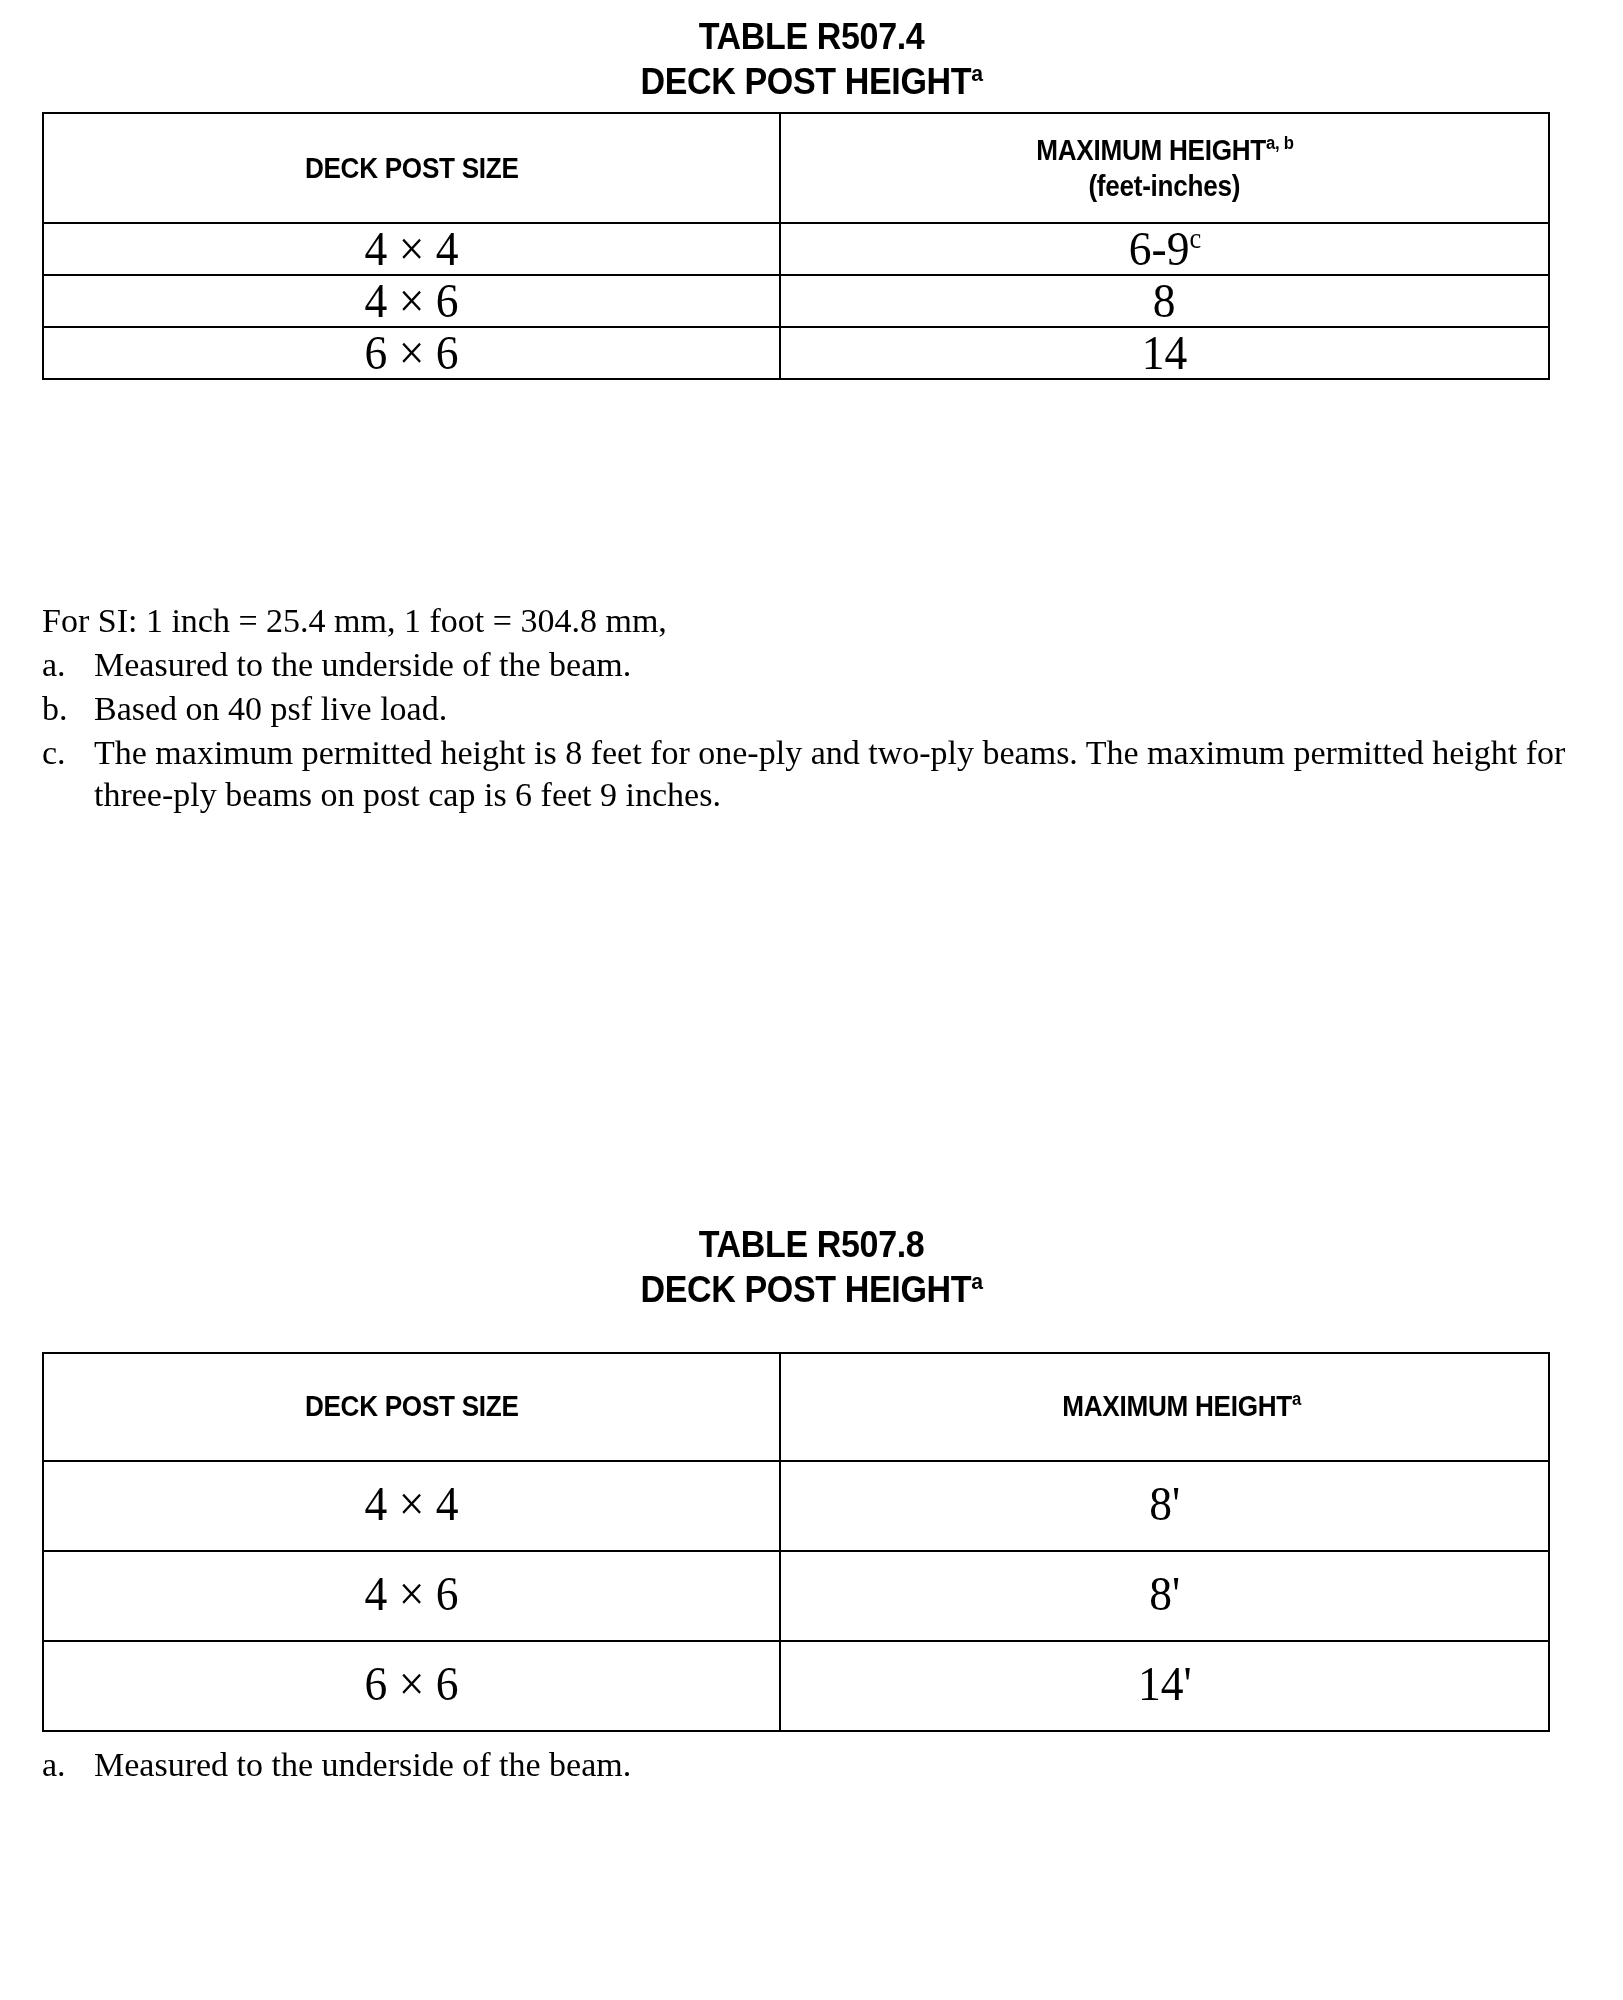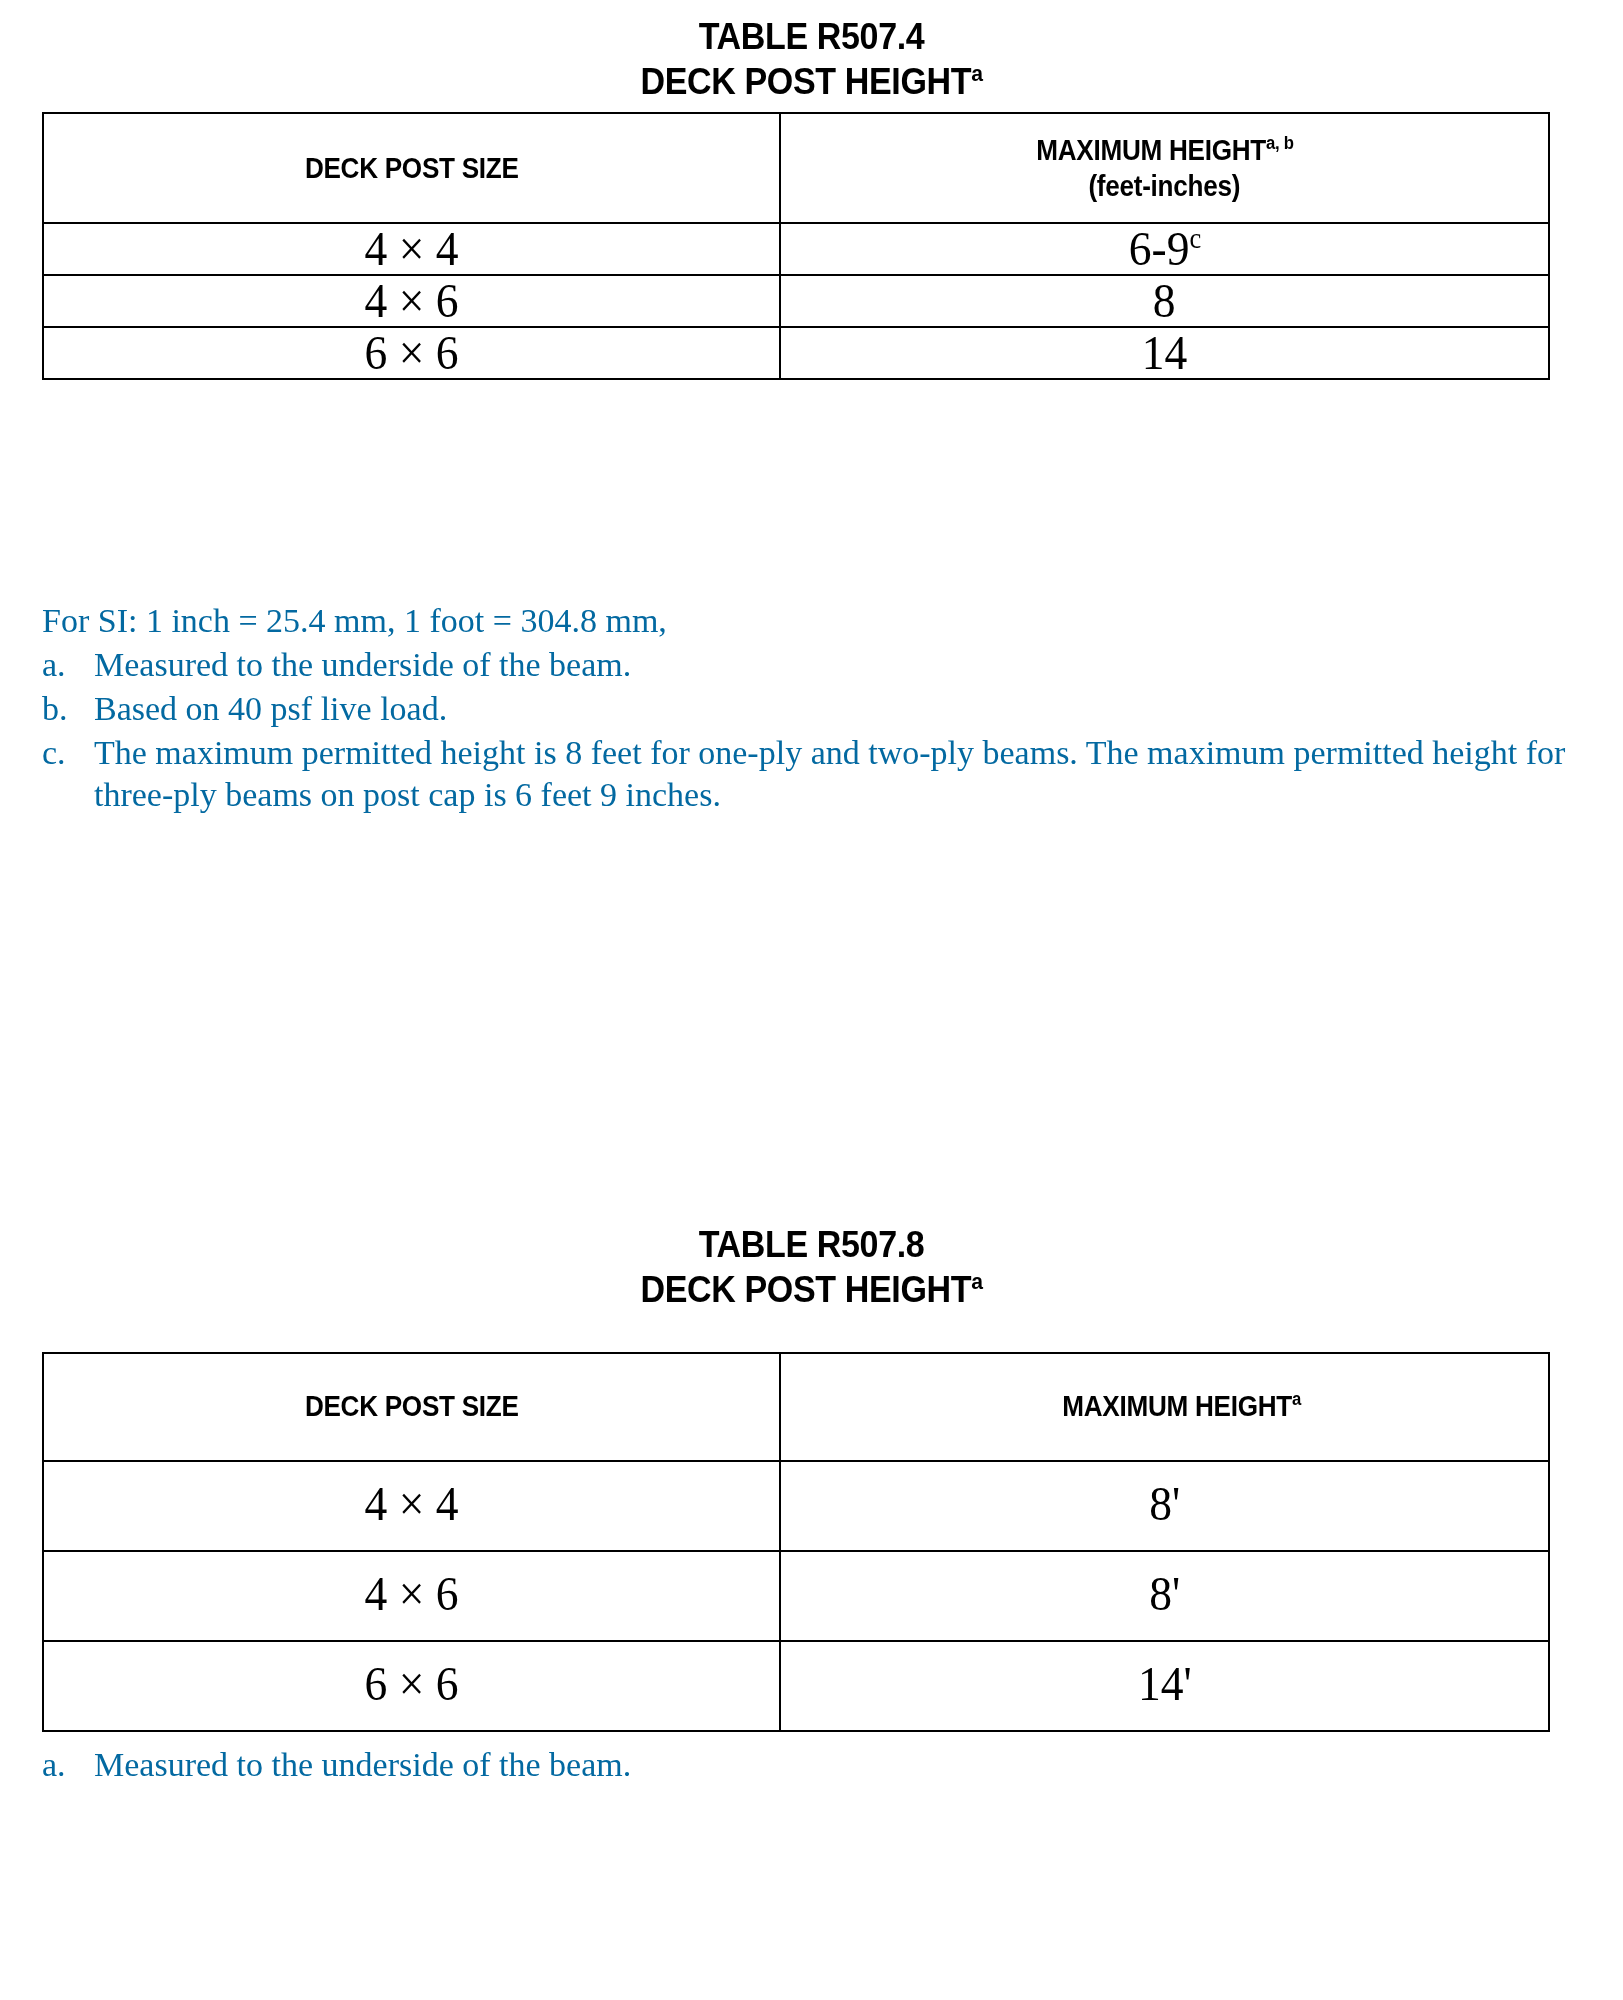--- a/index.html
+++ b/index.html
@@ -113,21 +113,21 @@
   .t1 td.cell { height: 50px; }
   
   .t2 th.hdr { padding: 18px 6px 20px 6px; }
   .t2 td.cell { height: 64px; padding: 10px 6px 14px 6px; }
 
   
   .notes {
     font-family: "Liberation Serif", "DejaVu Serif", serif;
     font-size: 34px;
     line-height: 42px;
-    color: #0369a1;
+    color: #000000;
   }
   .notes .si-line {
     white-space: nowrap;
   }
   .notes .si-line.indent {
     padding-left: 124px;
   }
   .note-item {
     display: flex;
     align-items: flex-start;

